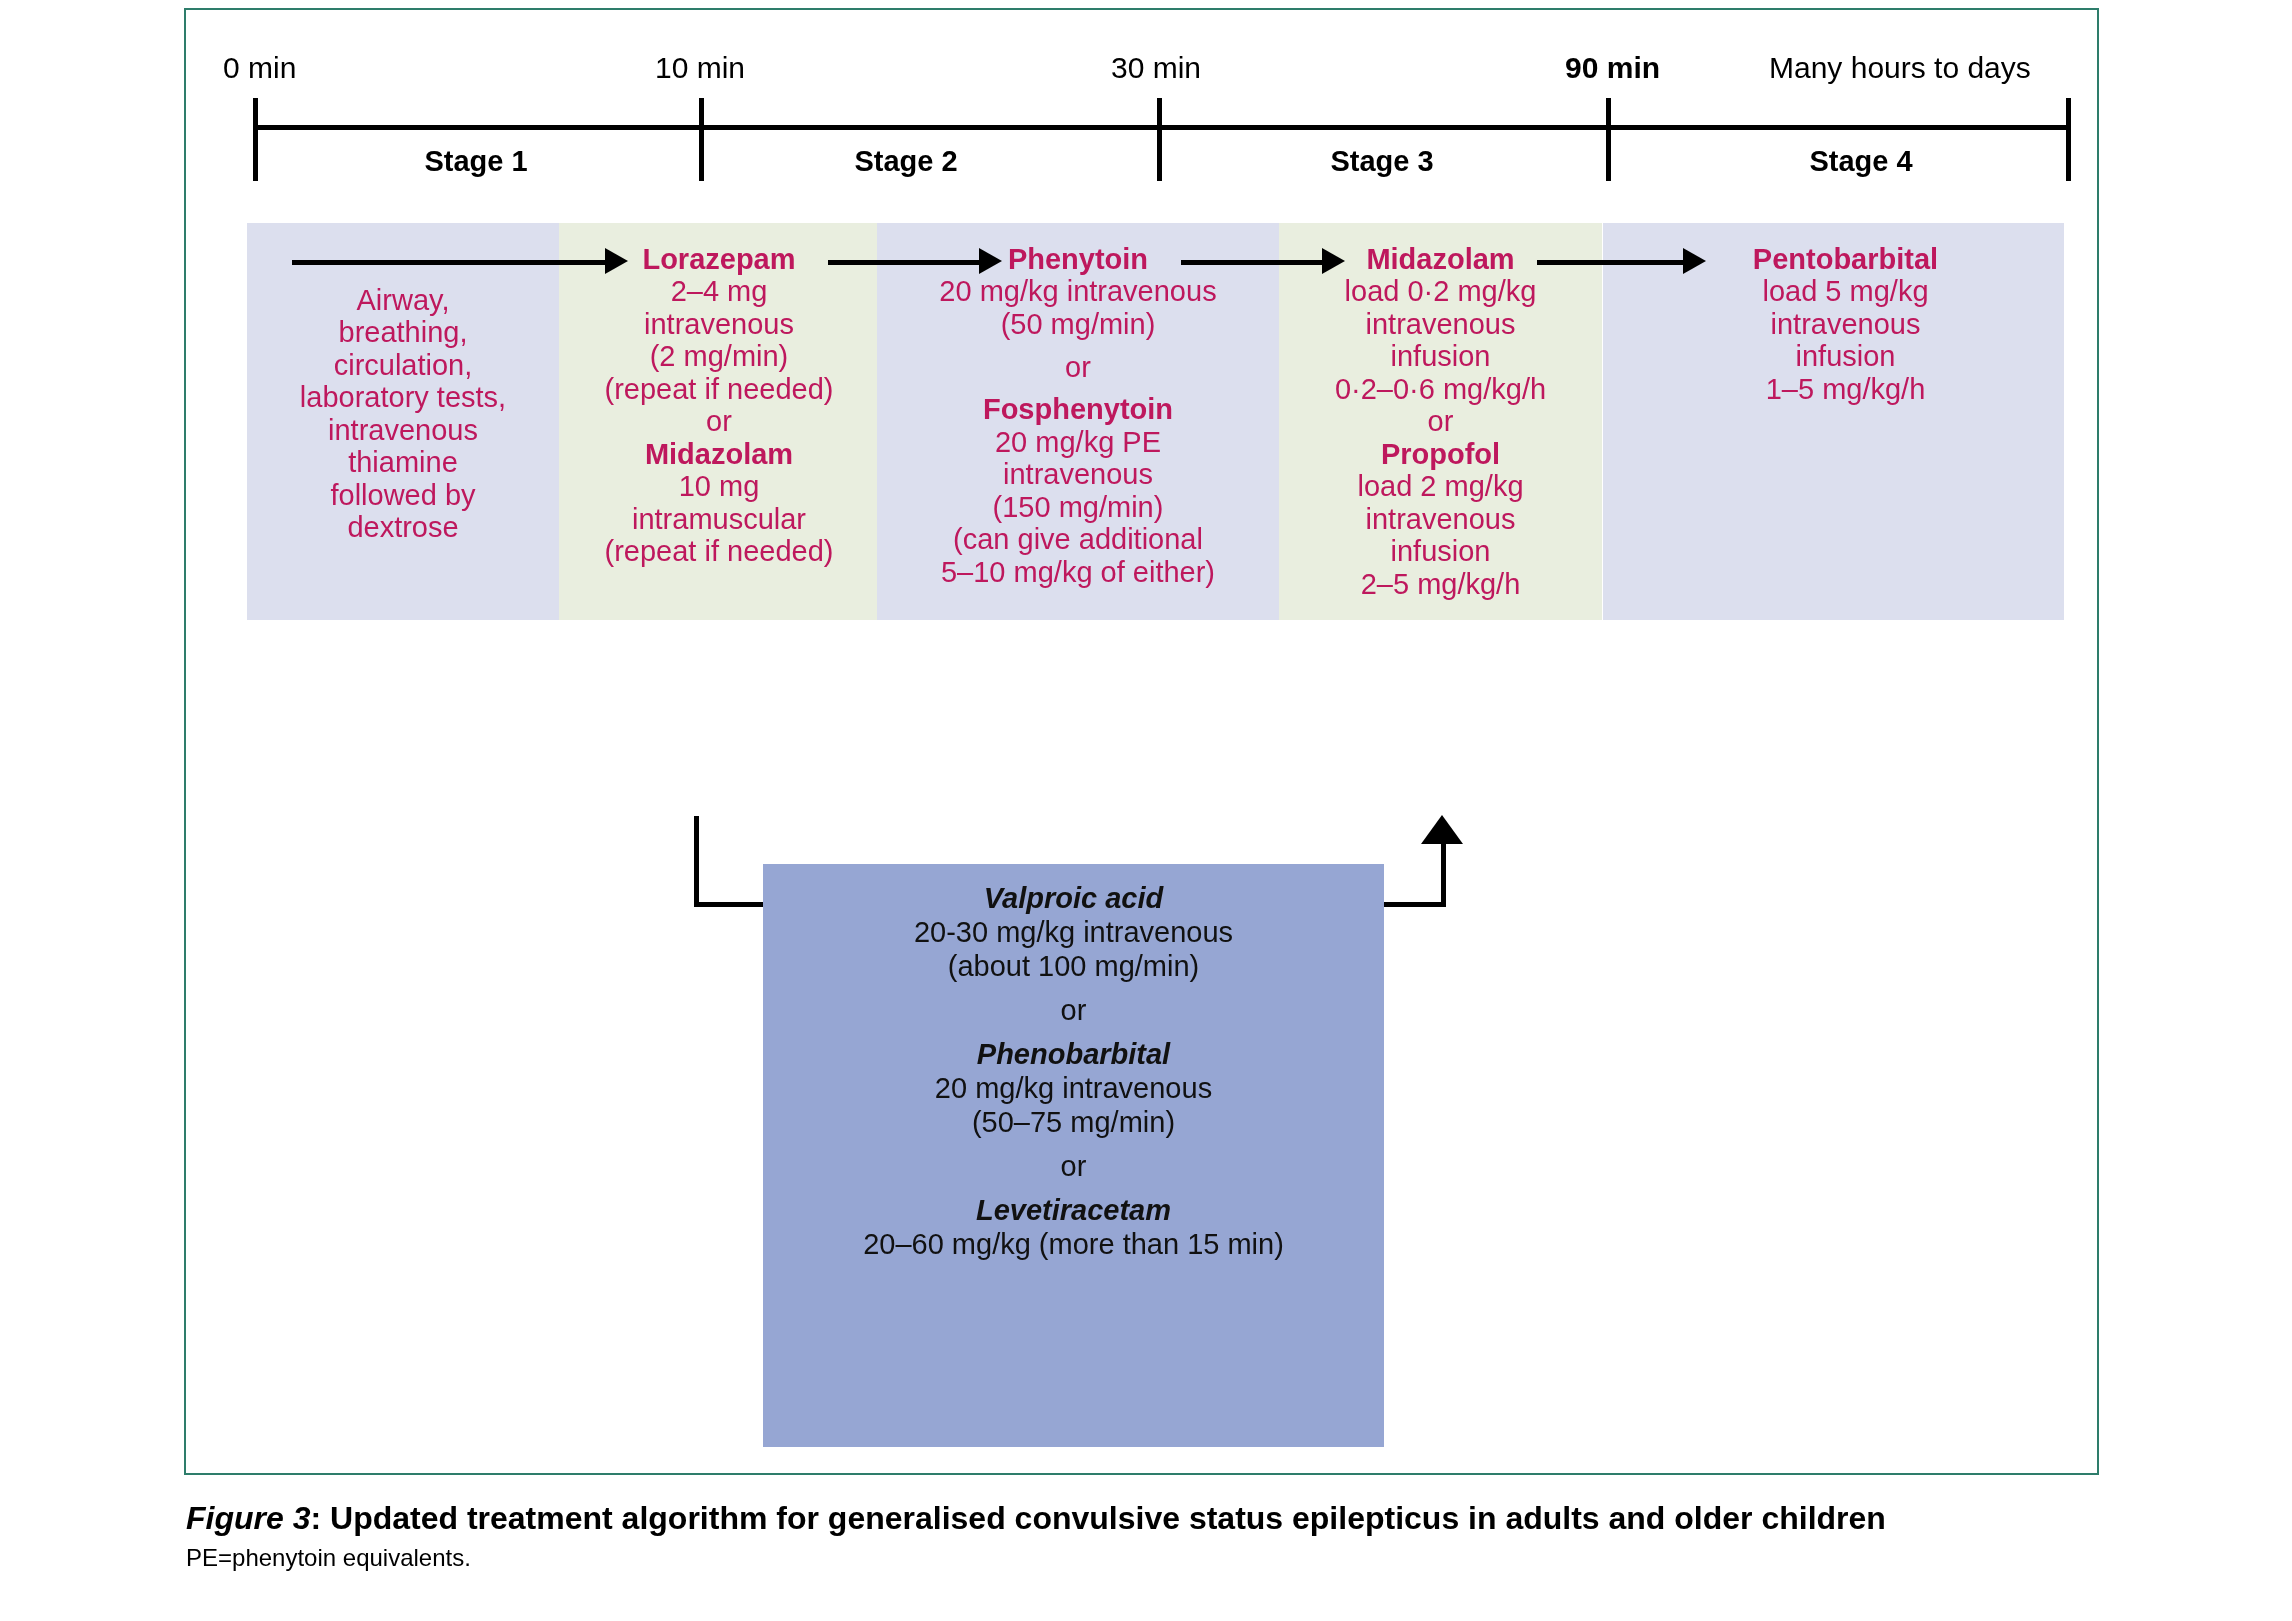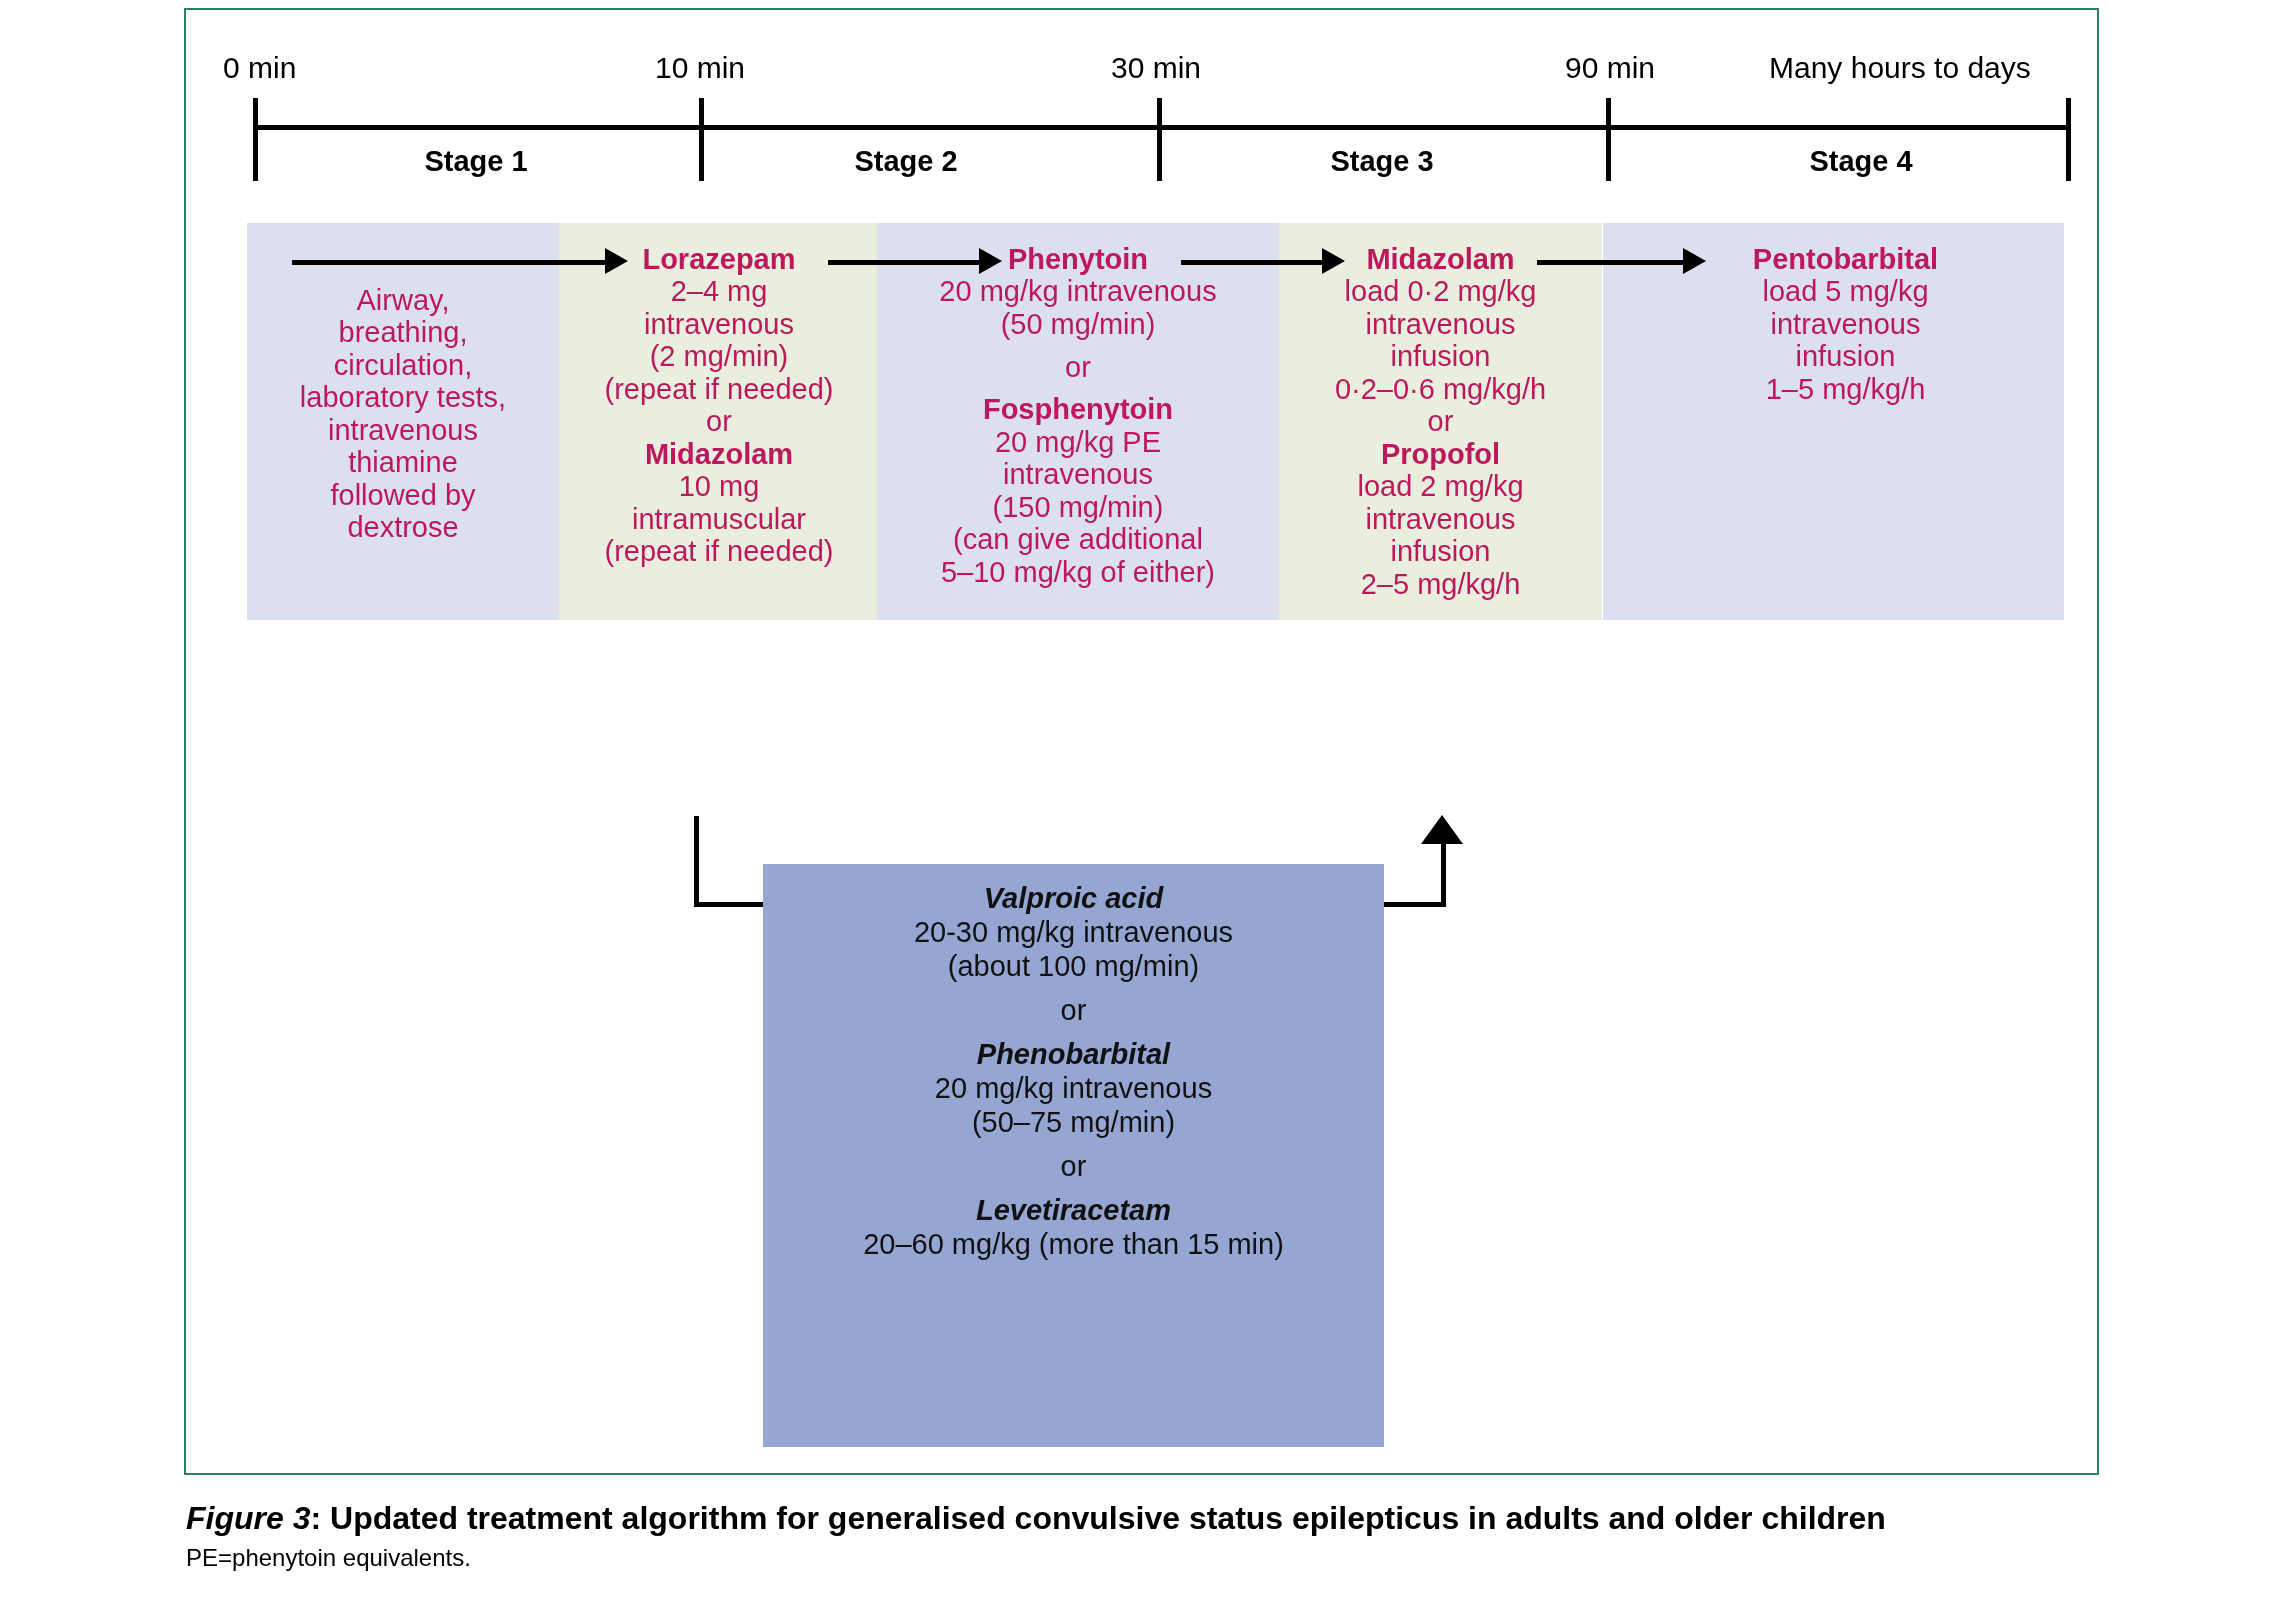--- a/index.html
+++ b/index.html
@@ -84,21 +84,21 @@
 </head>
 <body>
 
 <div class="page">
 
   <div class="figure-frame"></div>
 
   <div class="tick-label" style="left:223px;top:51px;">0 min</div>
   <div class="tick-label" style="left:655px;top:51px;">10 min</div>
   <div class="tick-label" style="left:1111px;top:51px;">30 min</div>
-  <div class="tick-label" style="left:1565px;top:51px;">90 min</div>
+  <div class="tick-label" style="left:1565px;top:51px;font-weight:bold;">90 min</div>
   <div class="tick-label" style="left:1769px;top:51px;">Many hours to days</div>
 
   <div class="axis-line" style="left:253px;top:125px;width:1818px;"></div>
 
   <div class="tick" style="left:253px;top:98px;height:83px;"></div>
   <div class="tick" style="left:699px;top:98px;height:83px;"></div>
   <div class="tick" style="left:1157px;top:98px;height:83px;"></div>
   <div class="tick" style="left:1606px;top:98px;height:83px;"></div>
   <div class="tick" style="left:2066px;top:98px;height:83px;"></div>
 

